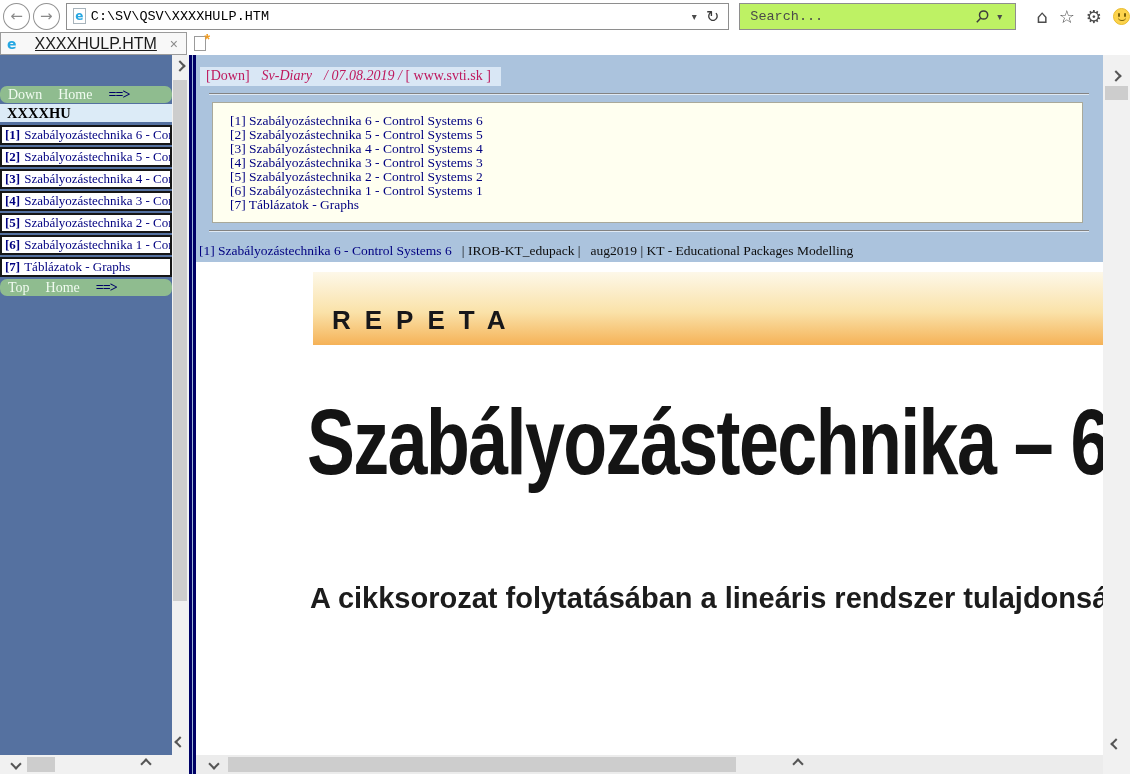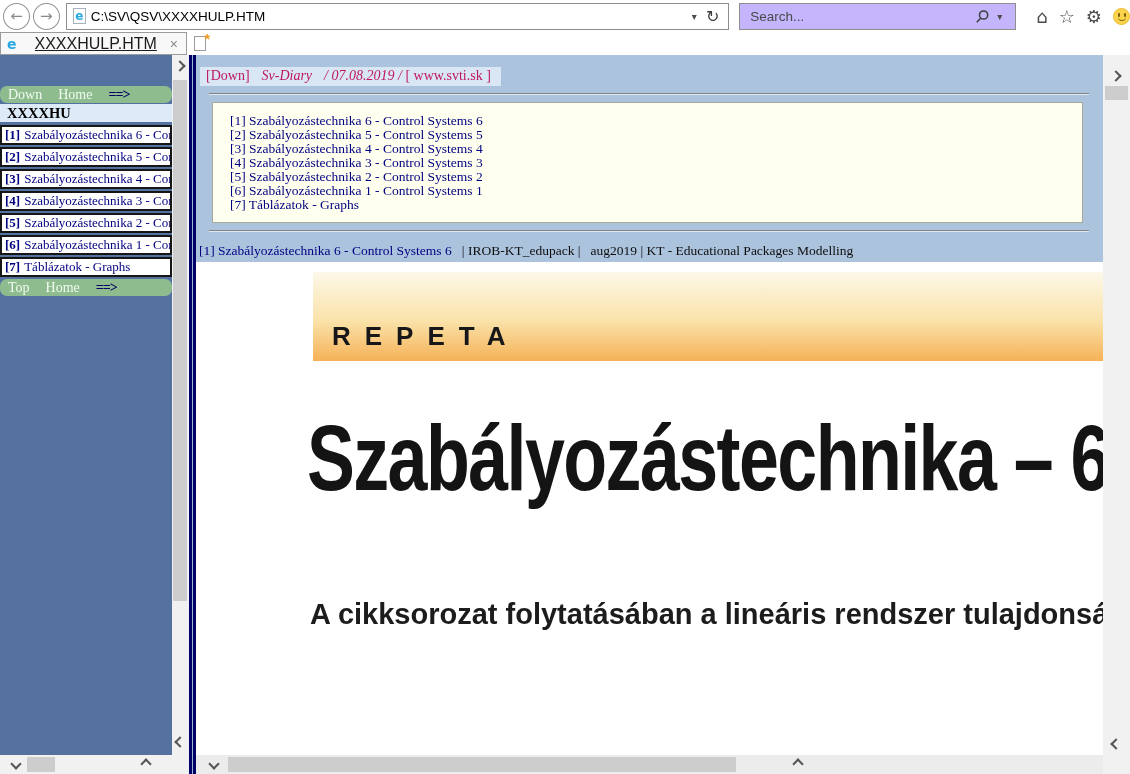--- a/index.html
+++ b/index.html
@@ -10,26 +10,26 @@
   .chrome-top { height:32px; display:flex; align-items:center; background:#fff; }
   .navbtn { width:27px; height:27px; border:1px solid #949494; border-radius:50%;
             display:flex; align-items:center; justify-content:center;
             color:#8a8a8a; font-size:15px; margin-left:3px; background:#fff; font-family:"DejaVu Sans",sans-serif; }
   .addr { display:flex; align-items:center; height:27px; border:1px solid #8e8e8e;
           margin-left:6px; width:666px; padding:0 4px; background:#fff; }
   .page-ico { width:13px; height:16px; border:1px solid #a8b4bc; background:#fff;
               display:flex; align-items:center; justify-content:center; margin:0 5px 0 2px; }
   .e-logo { color:#26a7e2; font-weight:bold; font-size:12px; line-height:1; font-family:"DejaVu Sans",sans-serif; }
   .addr input, .search input { flex:1; border:none; outline:none; font-size:13.5px; color:#000;
-          font-family:Liberation Sans, sans-serif; background:transparent; }
+          font-family:Liberation Mono, monospace; background:transparent; }
   .search input::placeholder { color:#4a4a4a; }
   .dd { color:#4a4a4a; font-size:10px; margin:0 7px; font-family:"DejaVu Sans",sans-serif; }
   .refresh { color:#3a3a3a; font-size:16px; margin:0 5px 0 2px; font-family:"DejaVu Sans",sans-serif; }
   .search { display:flex; align-items:center; height:27px; border:1px solid #8e8e8e;
-            margin-left:10px; width:278px; padding:0 6px 0 10px; background:#c4b5fd; }
+            margin-left:10px; width:278px; padding:0 6px 0 10px; background:#bef264; }
   .chrome-icons { display:flex; align-items:center; margin-left:20px; gap:11px;
                   font-size:18px; color:#4c4c4c; font-family:"DejaVu Sans",sans-serif; }
   .smiley { width:17px; height:17px; border-radius:50%; background:#fcd34c; position:relative; border:1px solid #e9bc2e; }
   .smiley::before { content:""; position:absolute; top:4px; left:4px; width:2px; height:4px;
                     background:#7a6008; box-shadow:6px 0 #7a6008; border-radius:1px; }
   .smiley::after { content:""; position:absolute; left:4px; bottom:3px; width:8px; height:4px;
                    border-bottom:1.5px solid #7a6008; border-radius:0 0 6px 6px; }
 
   .tabrow { height:23px; display:flex; align-items:stretch; background:#fff; }
   .tab { width:187px; border:1px solid #9b9b9b; display:flex; align-items:center;
@@ -90,21 +90,21 @@
   .mhr { height:2px; background:#838383; margin:7px 14px 0 13px; border-bottom:1px solid #dfe9f4; }
   .cream { margin:7px 20px 0 16px; height:121px; background:#fffff0;
            border:1px solid #a9a99a; padding:11px 8px 0 17px; overflow:hidden; }
   .cream a { display:block; font-family:"Liberation Serif",serif; font-size:13.5px;
              line-height:14px; color:#000080; text-decoration:none; }
   .statusline { margin:11px 0 0 3px; font-family:"Liberation Serif",serif;
                 font-size:13.5px; color:#0e0e0e; white-space:pre; }
   .statusline .lnk { color:#000080; }
 
   .whitezone { position:relative; height:494px; background:#fff; overflow:hidden; }
-  .banner { margin:10px 0 0 117px; height:89px; position:relative;
+  .banner { margin:10px 0 0 117px; height:73px; position:relative;
             background:linear-gradient(#fdf8e9 0%, #fae2a9 55%, #f5b257 100%); }
   .banner span { position:absolute; left:19px; bottom:9px; font-size:26px; font-weight:bold;
                  letter-spacing:14px; color:#17171a; }
   .bigtitle { margin:54px 0 0 111px; font-size:92px; font-weight:bold; color:#141414;
               white-space:nowrap; line-height:0.95; height:88px; letter-spacing:-2px;
               transform:scaleX(0.78); transform-origin:left top; }
   .authors { margin:112px 0 0 120px; font-size:25px; font-weight:bold; color:#3d3d3d; white-space:nowrap; }
   .lead { margin:95px 0 0 114px; font-size:29px; font-weight:bold; color:#1c1c1c; white-space:nowrap; }
 
   .mn-v { position:absolute; right:0; top:0; width:27px; height:719px; background:#f1f1f1; }

